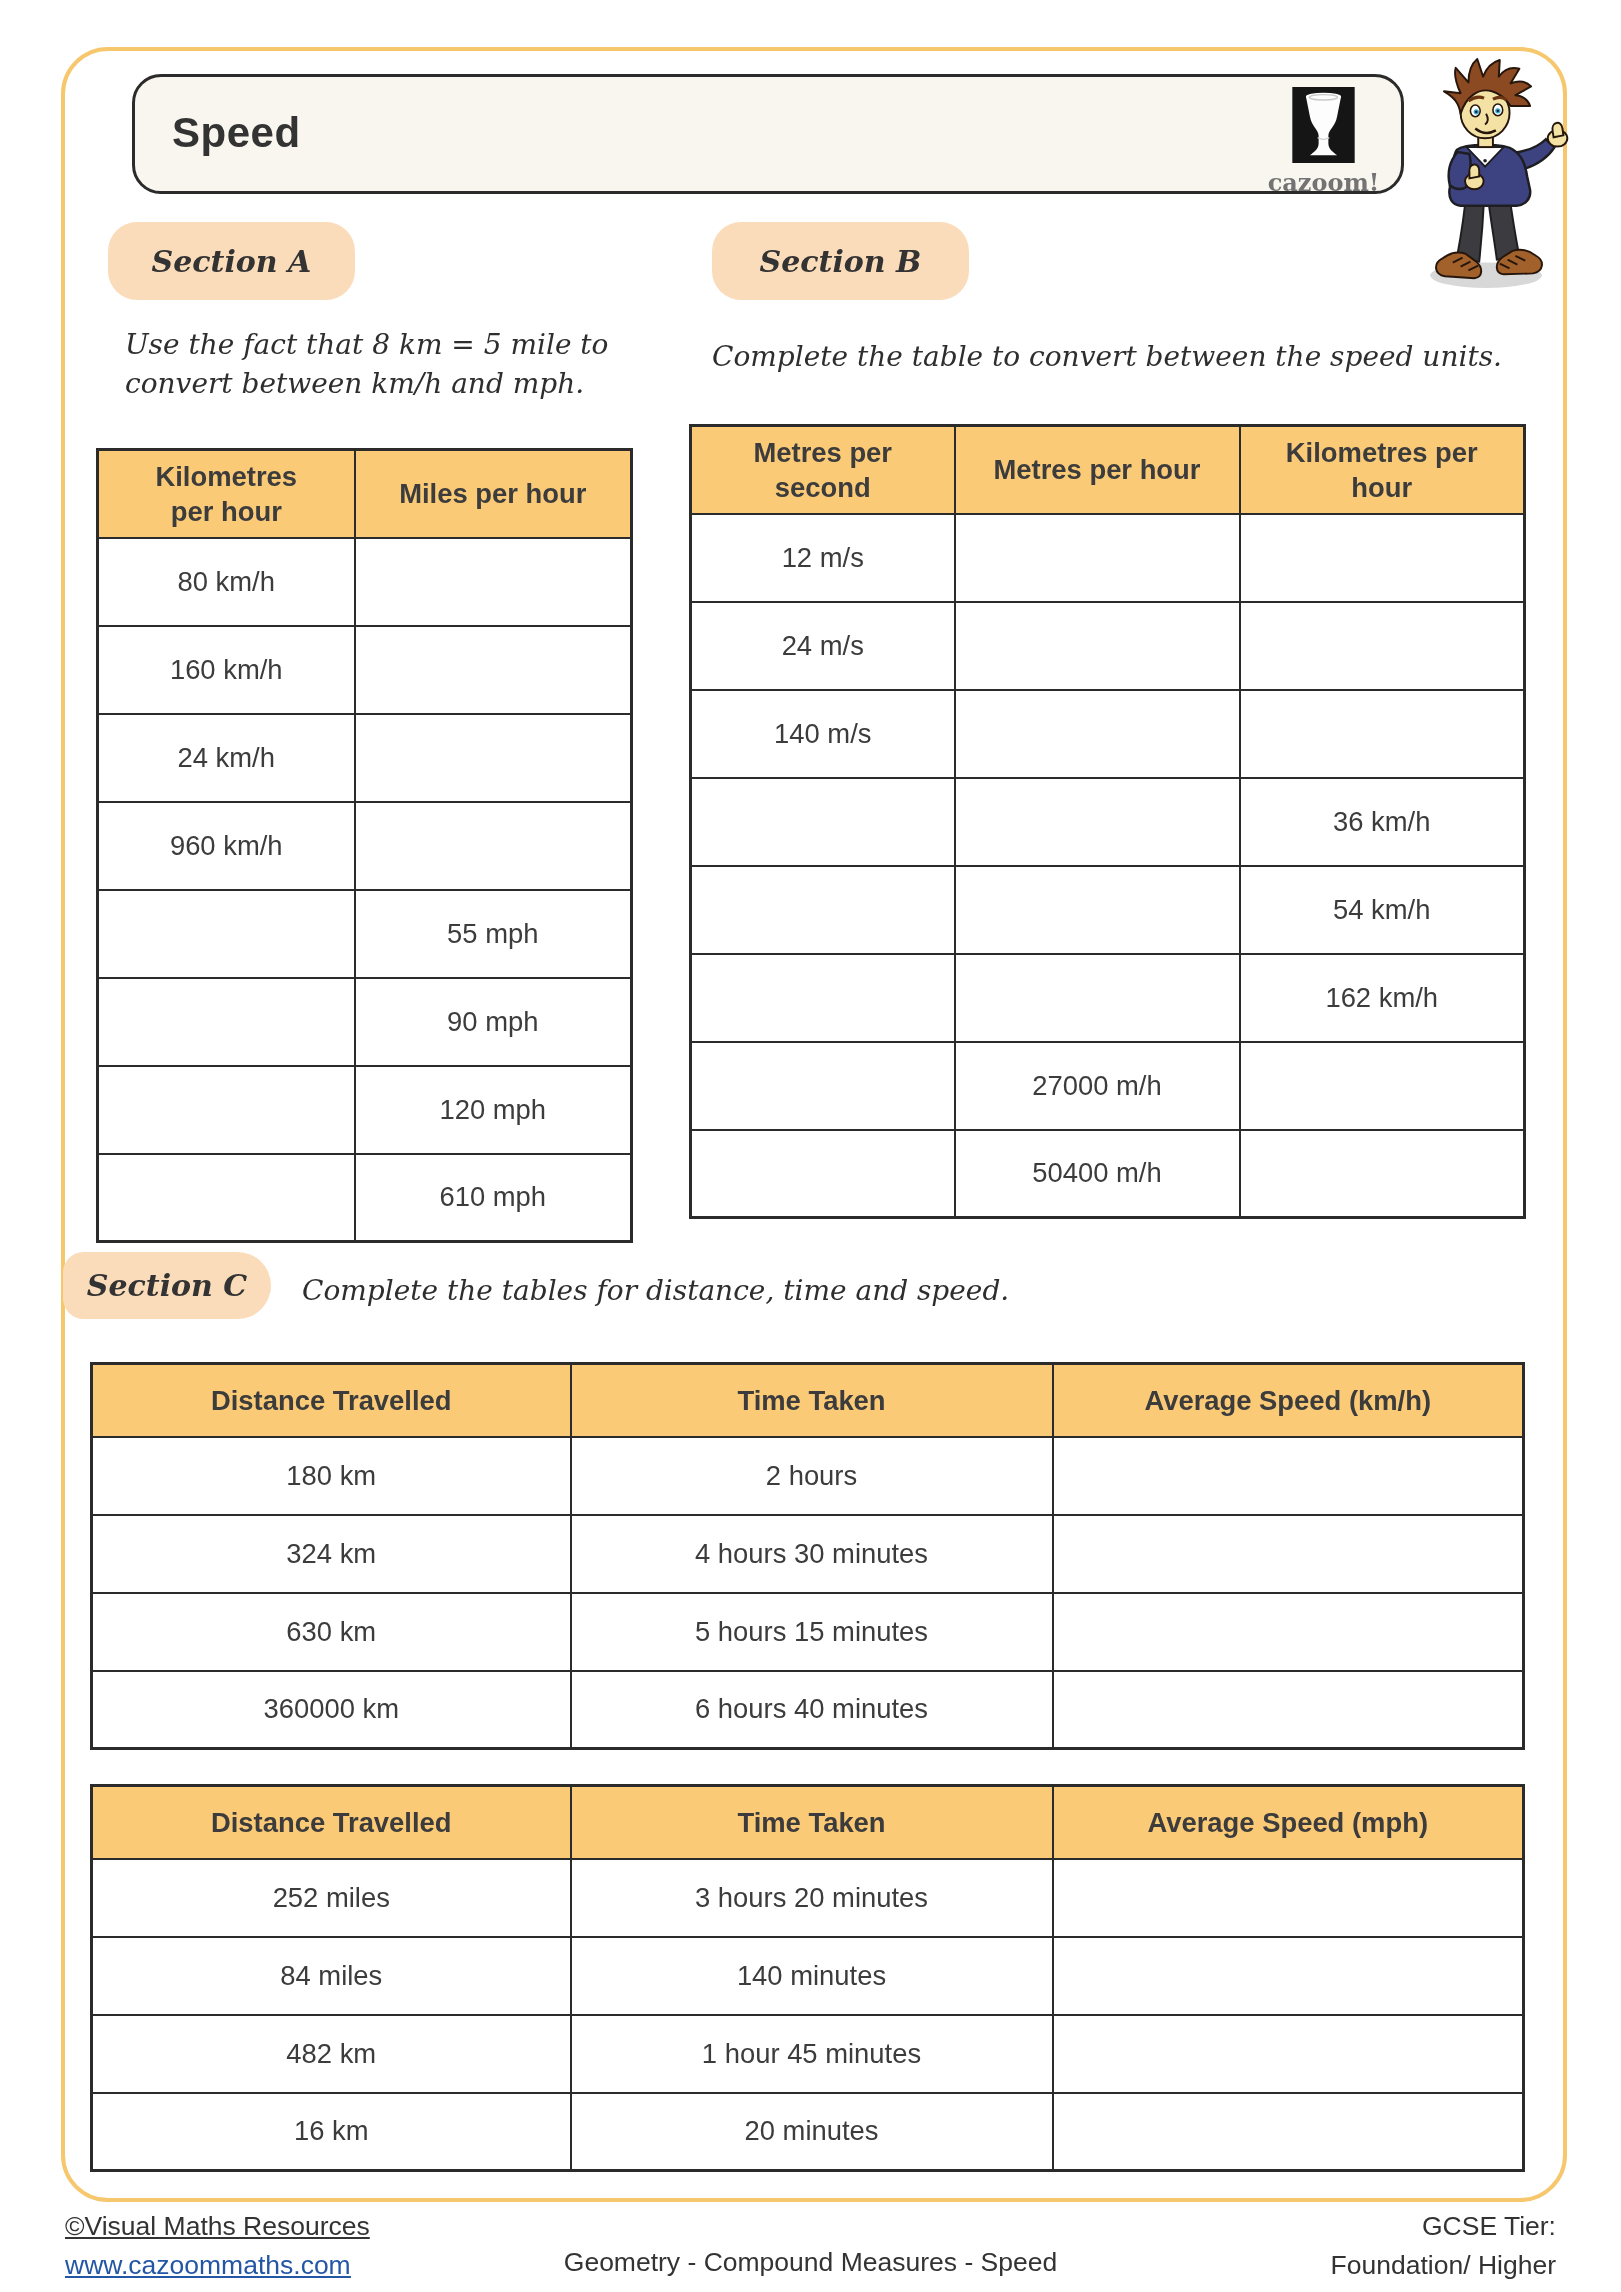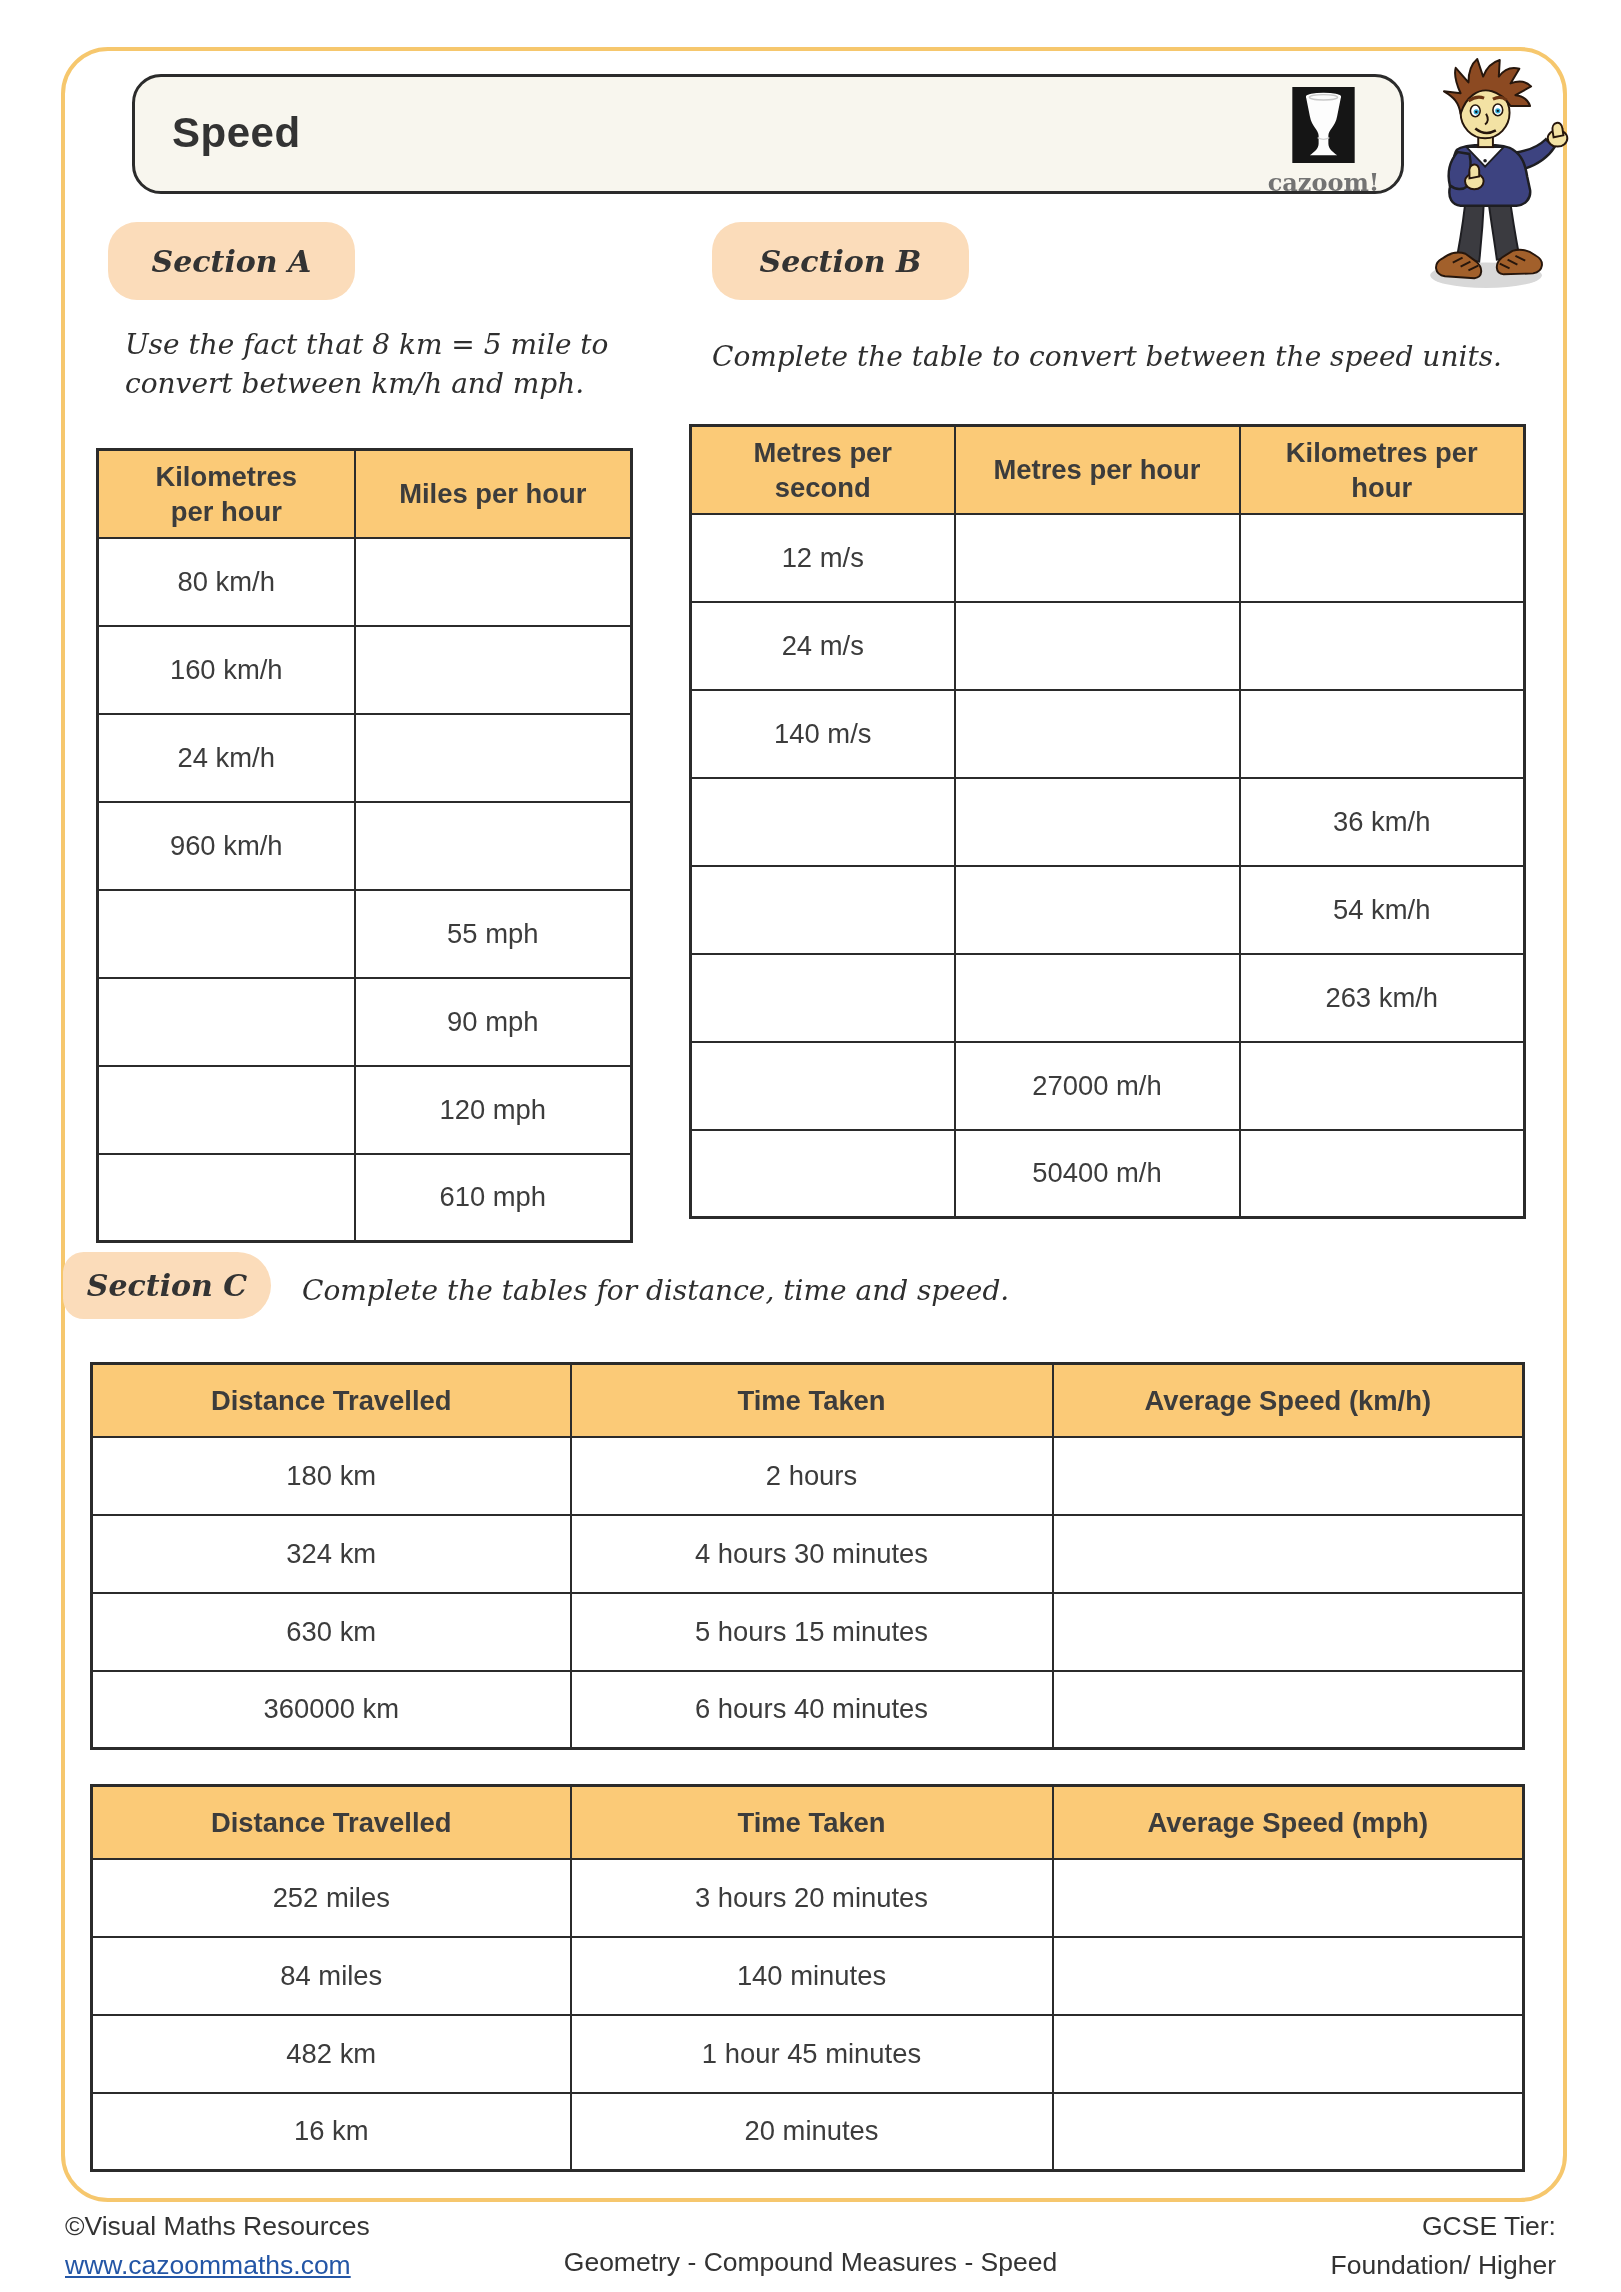--- a/index.html
+++ b/index.html
@@ -85,21 +85,21 @@
   table.wtab td { font-size:27.4px; font-weight:normal; color:#3C3C3C; }
   .tab-ab th { height:88px; }
   .tab-ab td { height:88px; }
   .tab-a { left:96px;  top:448px; width:534px; }
   .tab-b { left:689px; top:424px; width:834px; }
   .tab-c th { height:73px; }
   .tab-c td { height:78px; }
   .tab-c1 { left:90px; top:1362px; width:1433px; }
   .tab-c2 { left:90px; top:1784px; width:1433px; }
   
-  .footer-left  { position:absolute; left:65px;  top:2207px; line-height:39px; font-size:26.5px; color:#333; }
+  .footer-left  { position:absolute; left:65px;  top:2207px; line-height:39px; font-size:26.5px; color:#333;text-decoration:underline; }
   .footer-link  { color:#2456A6; text-decoration:underline; cursor:pointer; }
   .footer-center{ position:absolute; left:0; top:2247px; width:1621px; text-align:center; font-size:26.5px; color:#333; }
   .footer-right { position:absolute; right:65px; top:2207px; text-align:right; line-height:39px; font-size:26.5px; color:#333; }
 </style>
 </head>
 <body>
 
 <div class="page-frame"></div>
 
 <div class="header-box">
@@ -249,21 +249,21 @@
         <td>36 km/h</td>
       </tr>
   <tr>
         <td></td>
         <td></td>
         <td>54 km/h</td>
       </tr>
   <tr>
         <td></td>
         <td></td>
-        <td>263 km/h</td>
+        <td>162 km/h</td>
       </tr>
   <tr>
         <td></td>
         <td>27000 m/h</td>
         <td></td>
       </tr>
   <tr>
         <td></td>
         <td>50400 m/h</td>
         <td></td>

